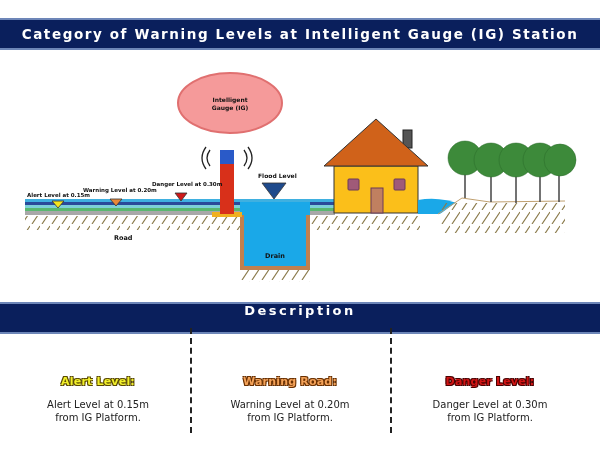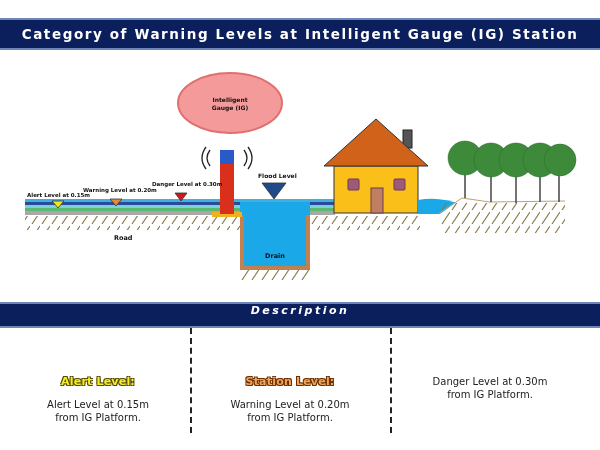--- a/index.html
+++ b/index.html
@@ -1,19 +1,19 @@
 <!DOCTYPE html>
 <html><head>
 <meta charset="utf-8">
 <style>
   html,body{margin:0;padding:0;background:#fff;}
   body{width:600px;height:450px;position:relative;overflow:hidden;font-family:"DejaVu Sans",sans-serif;}
   .banner{position:absolute;left:0;width:600px;background:#0a1f5c;border-top:2px solid #6d86b8;border-bottom:2px solid #6d86b8;color:#fff;text-align:center;font-weight:bold;box-sizing:border-box;}
   .title-banner{top:18px;height:32px;line-height:28px;font-size:13.5px;letter-spacing:1.6px;}
-  .desc-banner{top:302px;height:26px;line-height:13px;font-size:11px;letter-spacing:2.5px;font-style:italic;}
+  .desc-banner{top:302px;height:32px;line-height:13px;font-size:13px;letter-spacing:2.5px;}
   svg.scene{position:absolute;left:0;top:50px;}
   .col{position:absolute;top:352px;width:190px;text-align:center;margin-top:23px;}
   .col .hdr{font-weight:bold;font-size:11px;letter-spacing:0.2px;margin-bottom:10px;}
   .col .txt{font-family:"DejaVu Sans",sans-serif;font-size:10px;color:#222;line-height:13px;}
   .hdr.alert{color:#f2f02a;text-shadow:-1px -1px 0 #5a4a00,1px -1px 0 #5a4a00,-1px 1px 0 #5a4a00,1px 1px 0 #5a4a00;}
   .hdr.warning{color:#f4a258;text-shadow:-1px -1px 0 #6a3000,1px -1px 0 #6a3000,-1px 1px 0 #6a3000,1px 1px 0 #6a3000;}
   .hdr.danger{color:#d11414;text-shadow:-1px -1px 0 #4a0000,1px -1px 0 #4a0000,-1px 1px 0 #4a0000,1px 1px 0 #4a0000;}
   .divider{position:absolute;top:328px;height:105px;border-left:2px dashed #222;}
   .lbl{font-family:"DejaVu Sans",sans-serif;font-weight:bold;fill:#111;}
 </style>
@@ -122,20 +122,21 @@
 
 <div class="divider" style="left:190px"></div>
 <div class="divider" style="left:390px"></div>
 
 <div class="col" style="left:3px">
   <div class="hdr alert">Alert Level:</div>
   <div class="txt">Alert Level at 0.15m</div>
   <div class="txt">from IG Platform.</div>
 </div>
 <div class="col" style="left:195px">
-  <div class="hdr warning">Station Level:</div>
+  <div class="hdr warning">Warning Road:</div>
   <div class="txt">Warning Level at 0.20m</div>
   <div class="txt">from IG Platform.</div>
 </div>
 <div class="col" style="left:395px">
+  <div class="hdr danger">Danger Level:</div>
   <div class="txt">Danger Level at 0.30m</div>
   <div class="txt">from IG Platform.</div>
 </div>
 
 </body></html>

